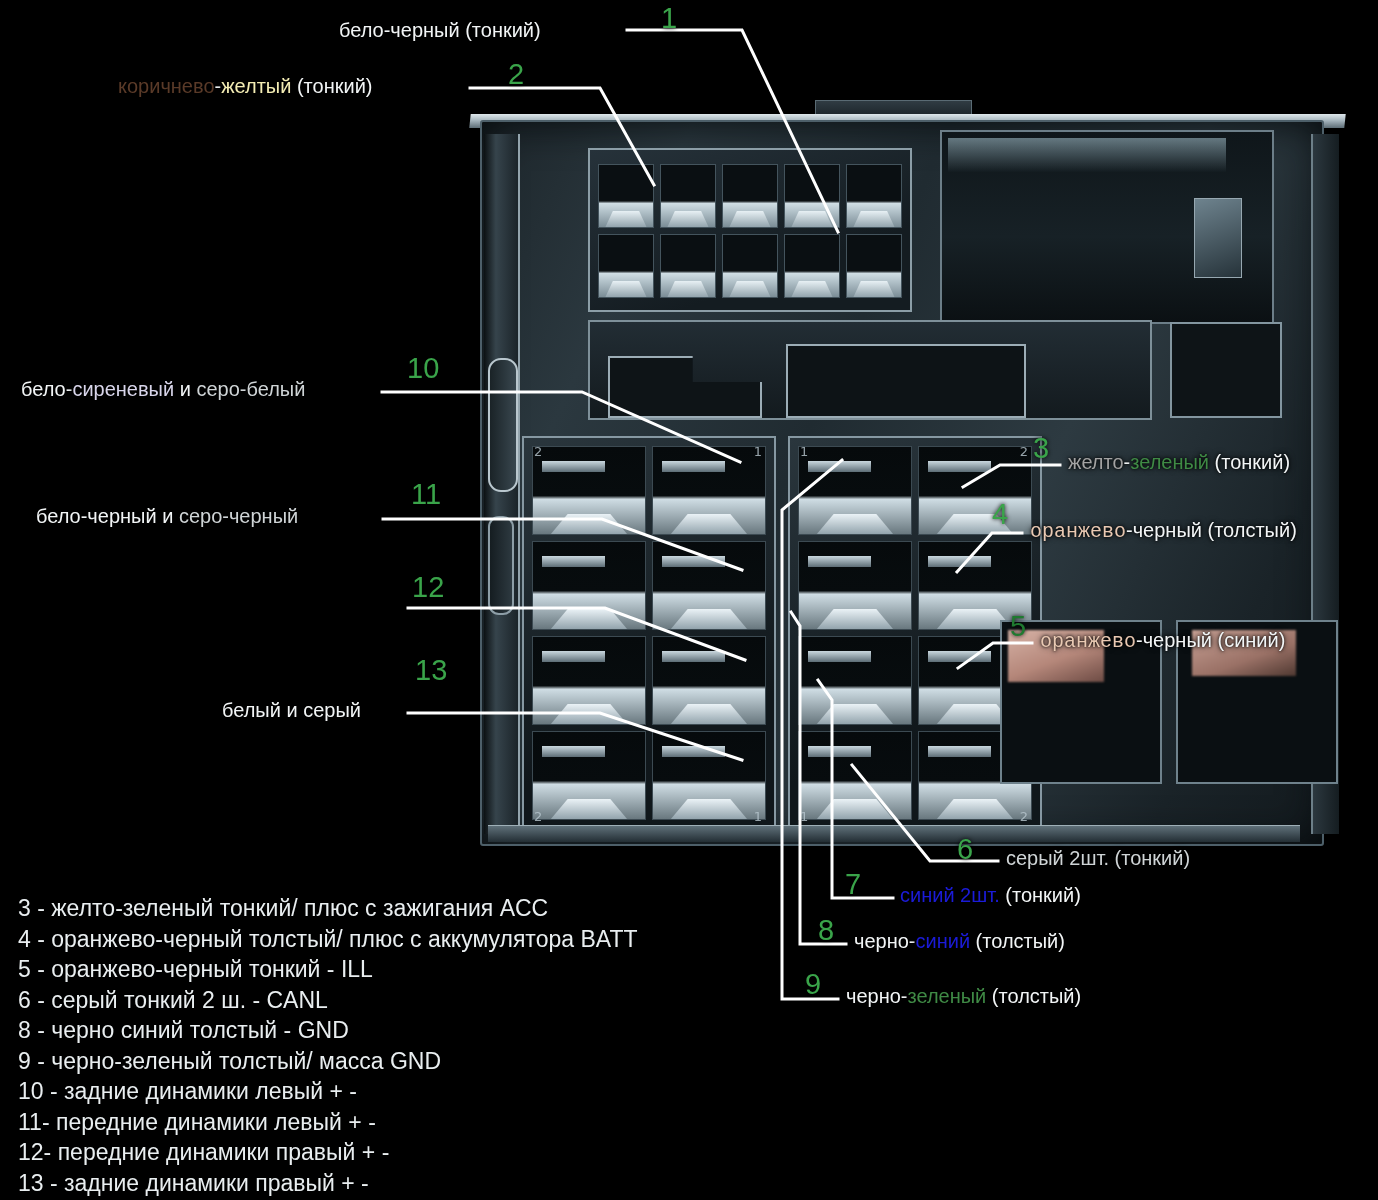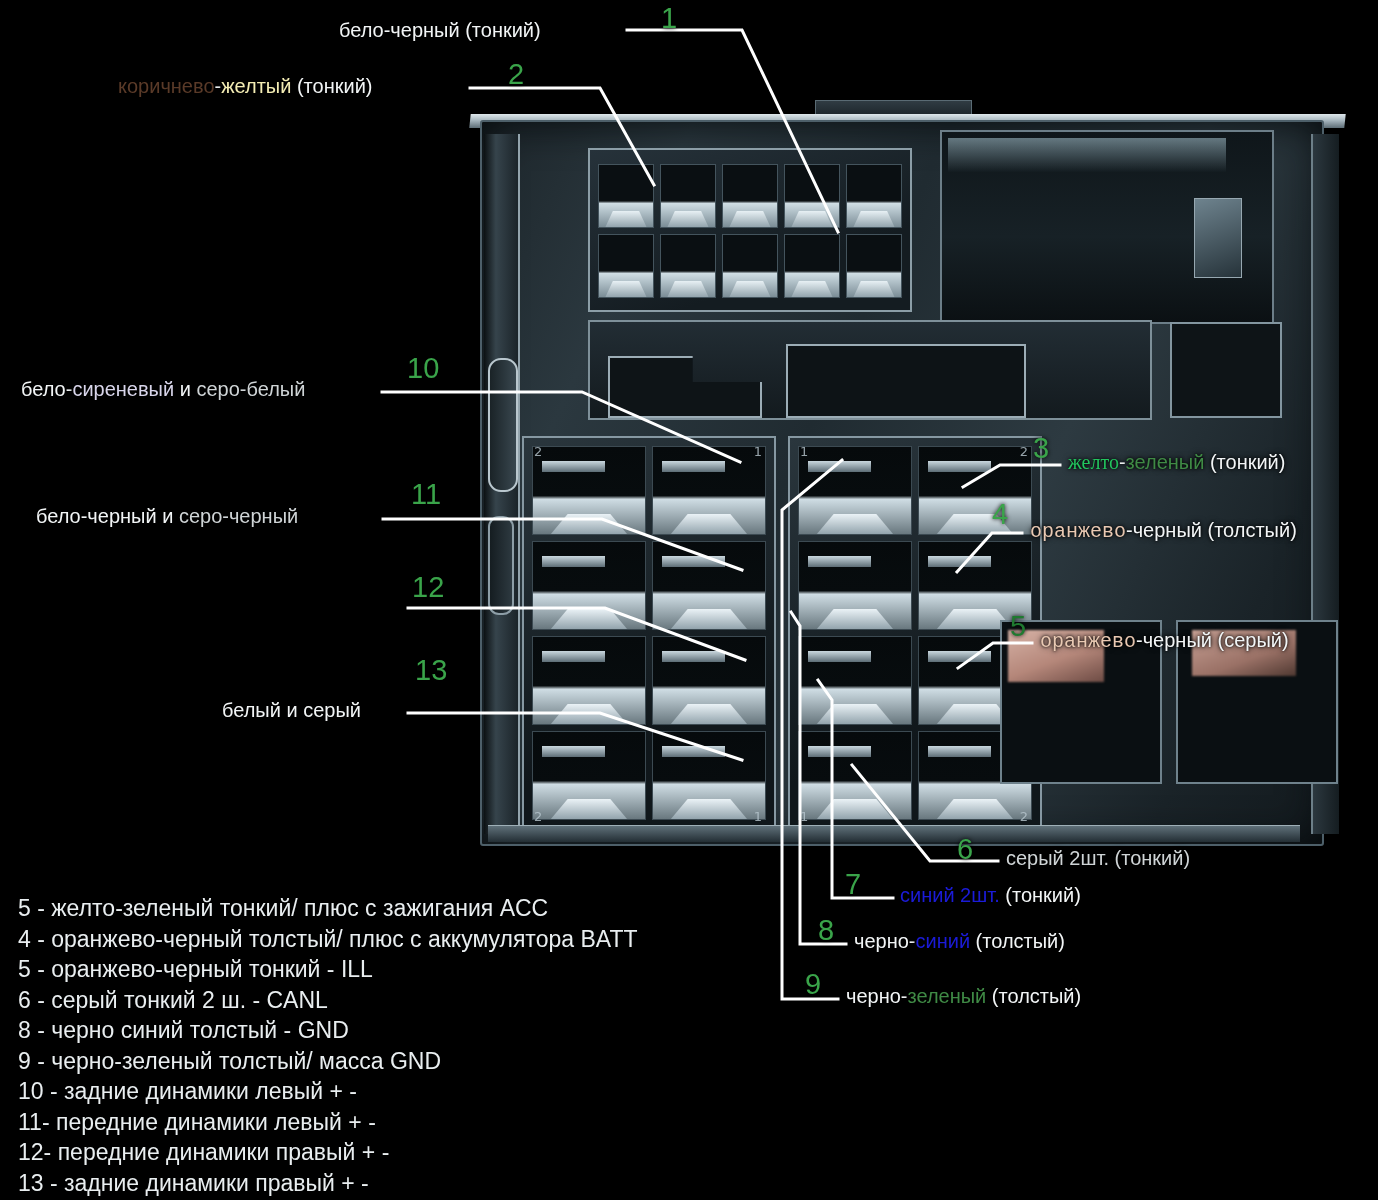--- a/index.html
+++ b/index.html
@@ -165,21 +165,21 @@
   }
   .num{
     position:absolute;white-space:nowrap;font-size:29px;
     color:#1f7a30;font-family:"Liberation Sans",sans-serif;
     text-shadow:0 0 4px #000;
   }
   .num.bright{color:#3aa44a;}
   .w{color:#f2f5f6;}
   .brown{color:#5a3a28;}
   .yellow{color:#f4edb4;}
-  .ylw-grn-y{color:#22c55e;font-family:Liberation Serif, serif;}
+  .ylw-grn-y{color:#a3a3a3;}
   .grn{color:#3f8a45;}
   .org{color:#e9c9b3;font-family:Liberation Mono, monospace;}
   .red{color:#cc1c1c;}
   .blue{color:#1b1bd8;}
   .grey{color:#cfd4d6;}
   .lilac{color:#d8d5ea;}
 
   
   svg.leaders{position:absolute;left:0;top:0;width:1378px;height:1200px;
     pointer-events:none;}
@@ -334,21 +334,21 @@
 
   <span class="lbl" style="left:1068px;top:452px;">
     <span class="ylw-grn-y">желто</span><span class="w">-</span><span class="grn">зеленый</span><span class="w"> (тонкий)</span>
   </span>
 
   <span class="lbl" style="left:1030px;top:520px;">
     <span class="org">оранжево</span><span class="w">-черный (толстый)</span>
   </span>
 
   <span class="lbl" style="left:1040px;top:630px;">
-    <span class="org">оранжево</span><span class="w">-черный (серый)</span>
+    <span class="org">оранжево</span><span class="w">-черный (синий)</span>
   </span>
 
   <span class="lbl" style="left:1006px;top:848px;">
     <span class="grey">серый 2шт. (тонкий)</span>
   </span>
 
   <span class="lbl" style="left:900px;top:885px;">
     <span class="blue">синий 2шт.</span><span class="w"> (тонкий)</span>
   </span>
 
@@ -367,21 +367,21 @@
   <span class="lbl" style="left:36px;top:506px;">
     <span class="w">бело-черный и </span><span class="grey">серо-черный</span>
   </span>
 
 
   <span class="lbl" style="left:222px;top:700px;">
     <span class="w">белый и серый</span>
   </span>
 
   <div class="legend">
-    <div>5 - желто-зеленый тонкий/ плюс с зажигания ACC</div>
+    <div>3 - желто-зеленый тонкий/ плюс с зажигания ACC</div>
     <div>4 - оранжево-черный толстый/ плюс с аккумулятора BATT</div>
     <div>5 - оранжево-черный тонкий - ILL</div>
     <div>6 - серый тонкий 2 ш. - CANL</div>
     <div>8 - черно синий толстый - GND</div>
     <div>9 - черно-зеленый толстый/ масса GND</div>
     <div>10 - задние динамики левый + -</div>
     <div>11- передние динамики левый + -</div>
     <div>12- передние динамики правый + -</div>
     <div>13 - задние динамики правый  + -</div>
   </div>

